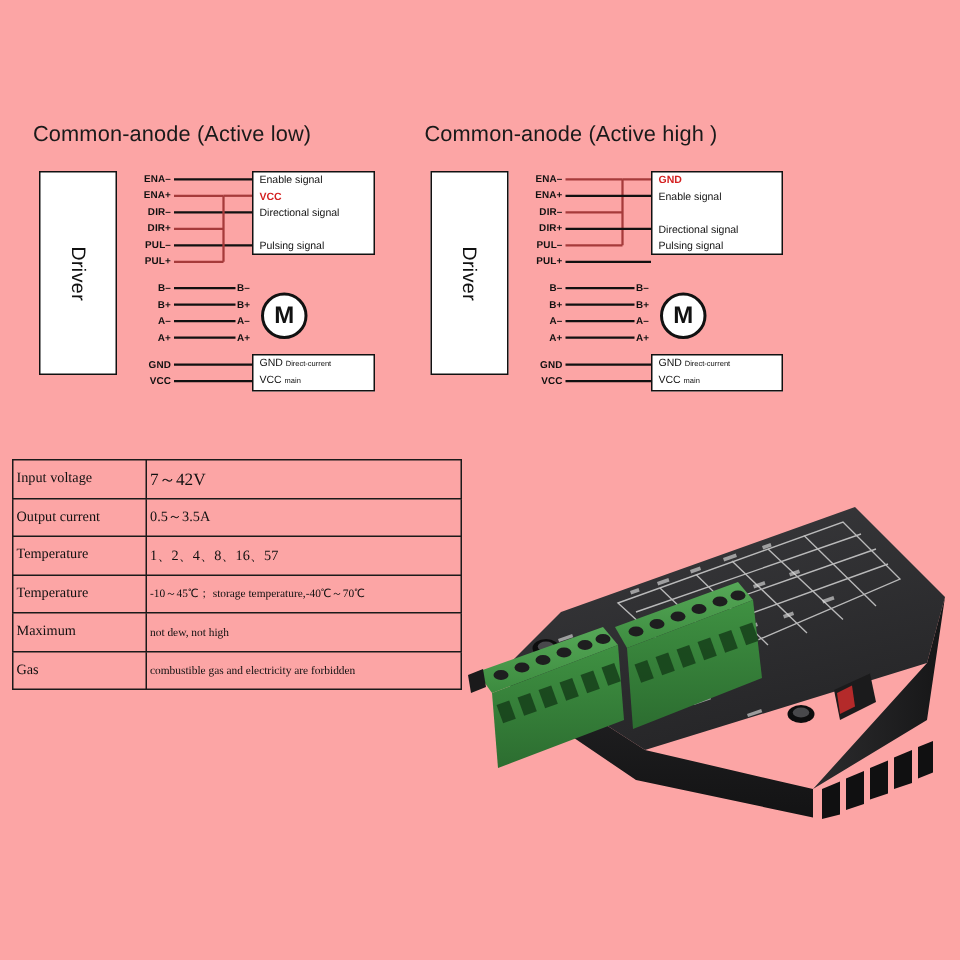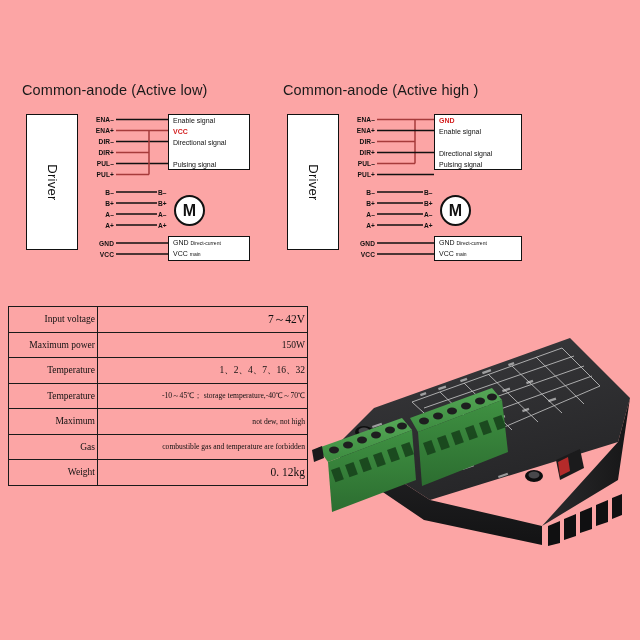--- a/index.html
+++ b/index.html
@@ -65,21 +65,21 @@
   }
 
   
   #spec-table{
     position:absolute;left:8px;top:306px;width:300px;
     border-collapse:collapse;
     font-family:"Liberation Serif", serif;
   }
   #spec-table td{
     border:1.1px solid #1a1a1a;color:#111;
-    text-align:right;vertical-align:middle;
+    text-align:left;vertical-align:middle;
     height:24.5px;padding:0 2px;
   }
   #spec-table td.k{width:84px;font-size:9.5px;}
   #spec-table td.v{font-size:9.5px;}
   #spec-table tr.big td.v{font-size:11.5px;}
   #spec-table td.v.small{font-size:7.6px;font-family:Liberation Serif, serif;}
 
   
   #photo{position:absolute;left:312px;top:330px;width:324px;height:245px;}
   #photo svg{display:block;}
@@ -241,42 +241,38 @@
     </div>
   </div>
 
   <table id="spec-table">
     <tbody>
       <tr class="big">
         <td class="k">Input voltage</td>
         <td class="v">7～42V</td>
       </tr>
       <tr>
-        <td class="k">Maximum power</td>
-        <td class="v">150W</td>
+        <td class="k">Output current</td>
+        <td class="v">0.5～3.5A</td>
       </tr>
       <tr>
         <td class="k">Temperature</td>
-        <td class="v">1、2、4、7、16、32</td>
+        <td class="v">1、2、4、8、16、57</td>
       </tr>
       <tr>
         <td class="k">Temperature</td>
         <td class="v small">-10～45℃；  storage temperature,-40℃～70℃</td>
       </tr>
       <tr>
         <td class="k">Maximum</td>
         <td class="v small">not dew, not high</td>
       </tr>
       <tr>
         <td class="k">Gas</td>
-        <td class="v small">combustible gas and temperature are forbidden</td>
-      </tr>
-      <tr class="big">
-        <td class="k">Weight</td>
-        <td class="v">0. 12kg</td>
+        <td class="v small">combustible gas and electricity are forbidden</td>
       </tr>
     </tbody>
   </table>
 
   <div id="photo">
     <svg width="324" height="245" viewBox="0 0 324 245">
       <defs>
         <linearGradient id="topFace" x1="0" y1="0" x2="0.4" y2="1">
           <stop offset="0" stop-color="#3a3a3d"></stop>
           <stop offset="1" stop-color="#262628"></stop>

